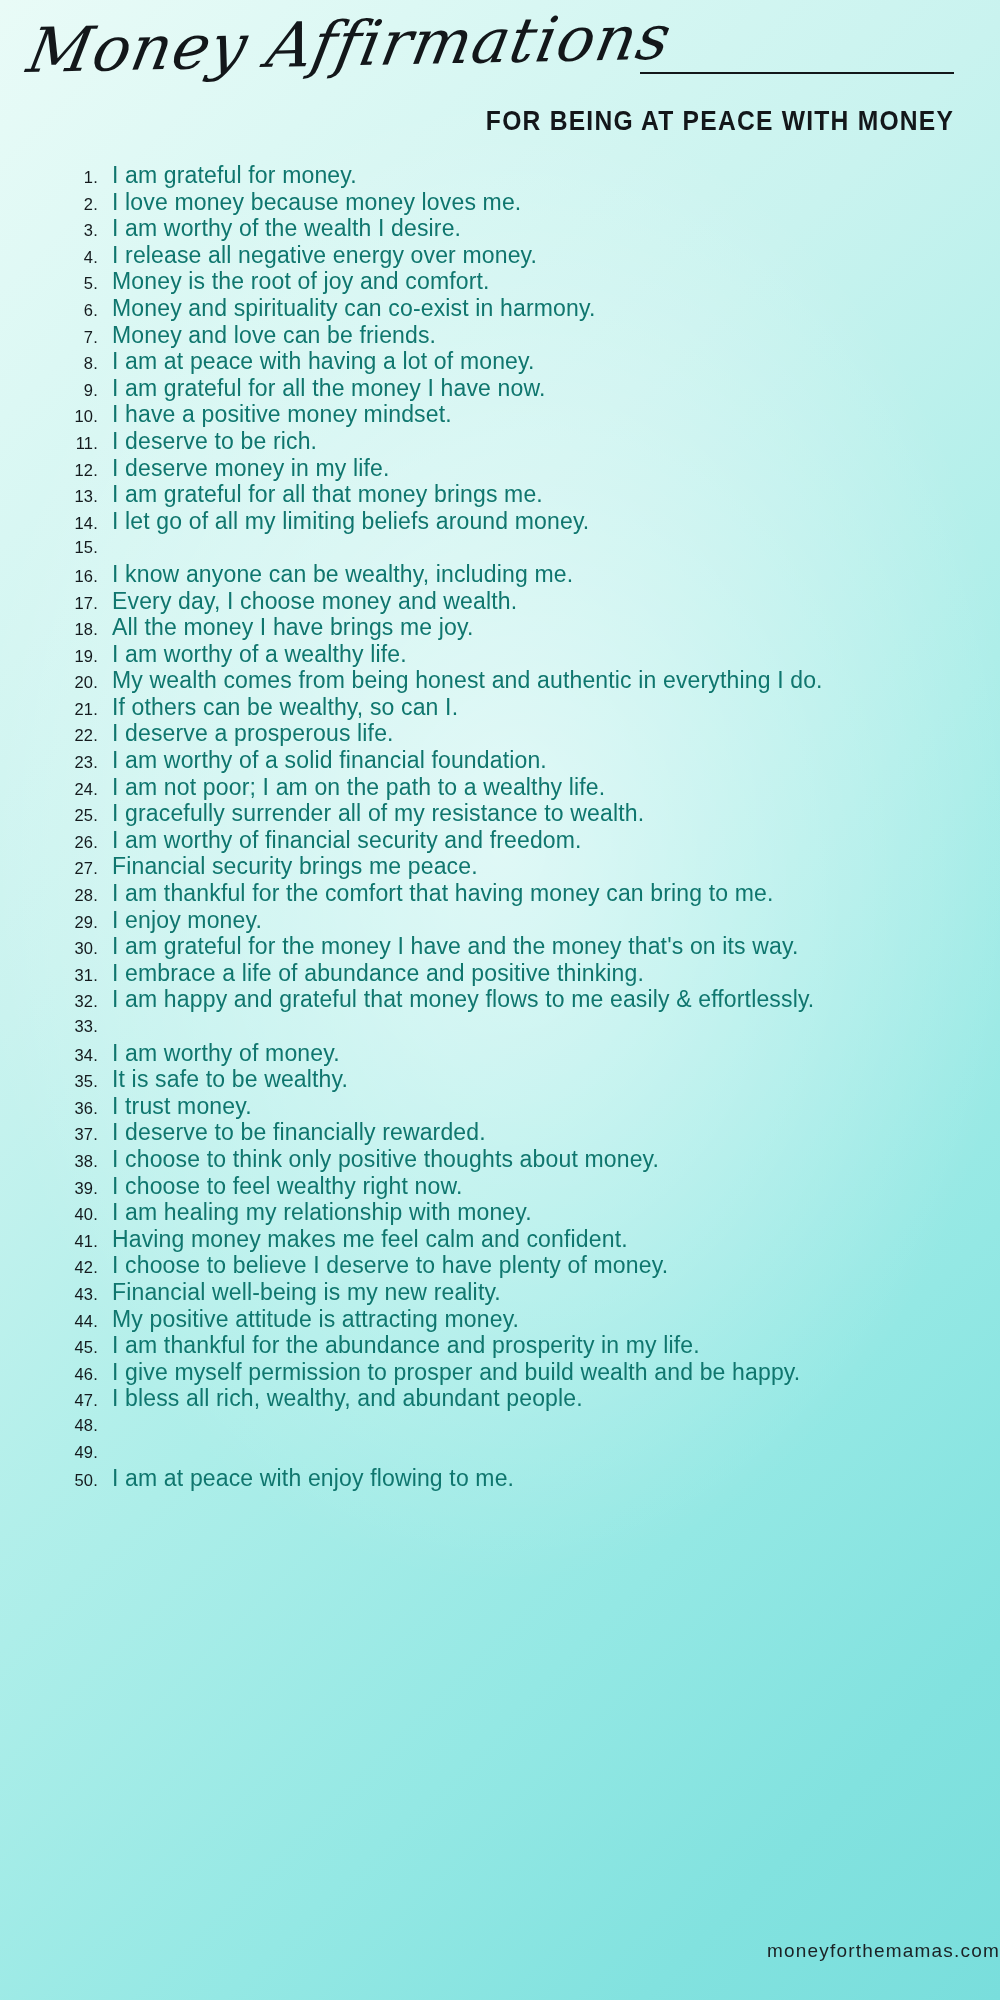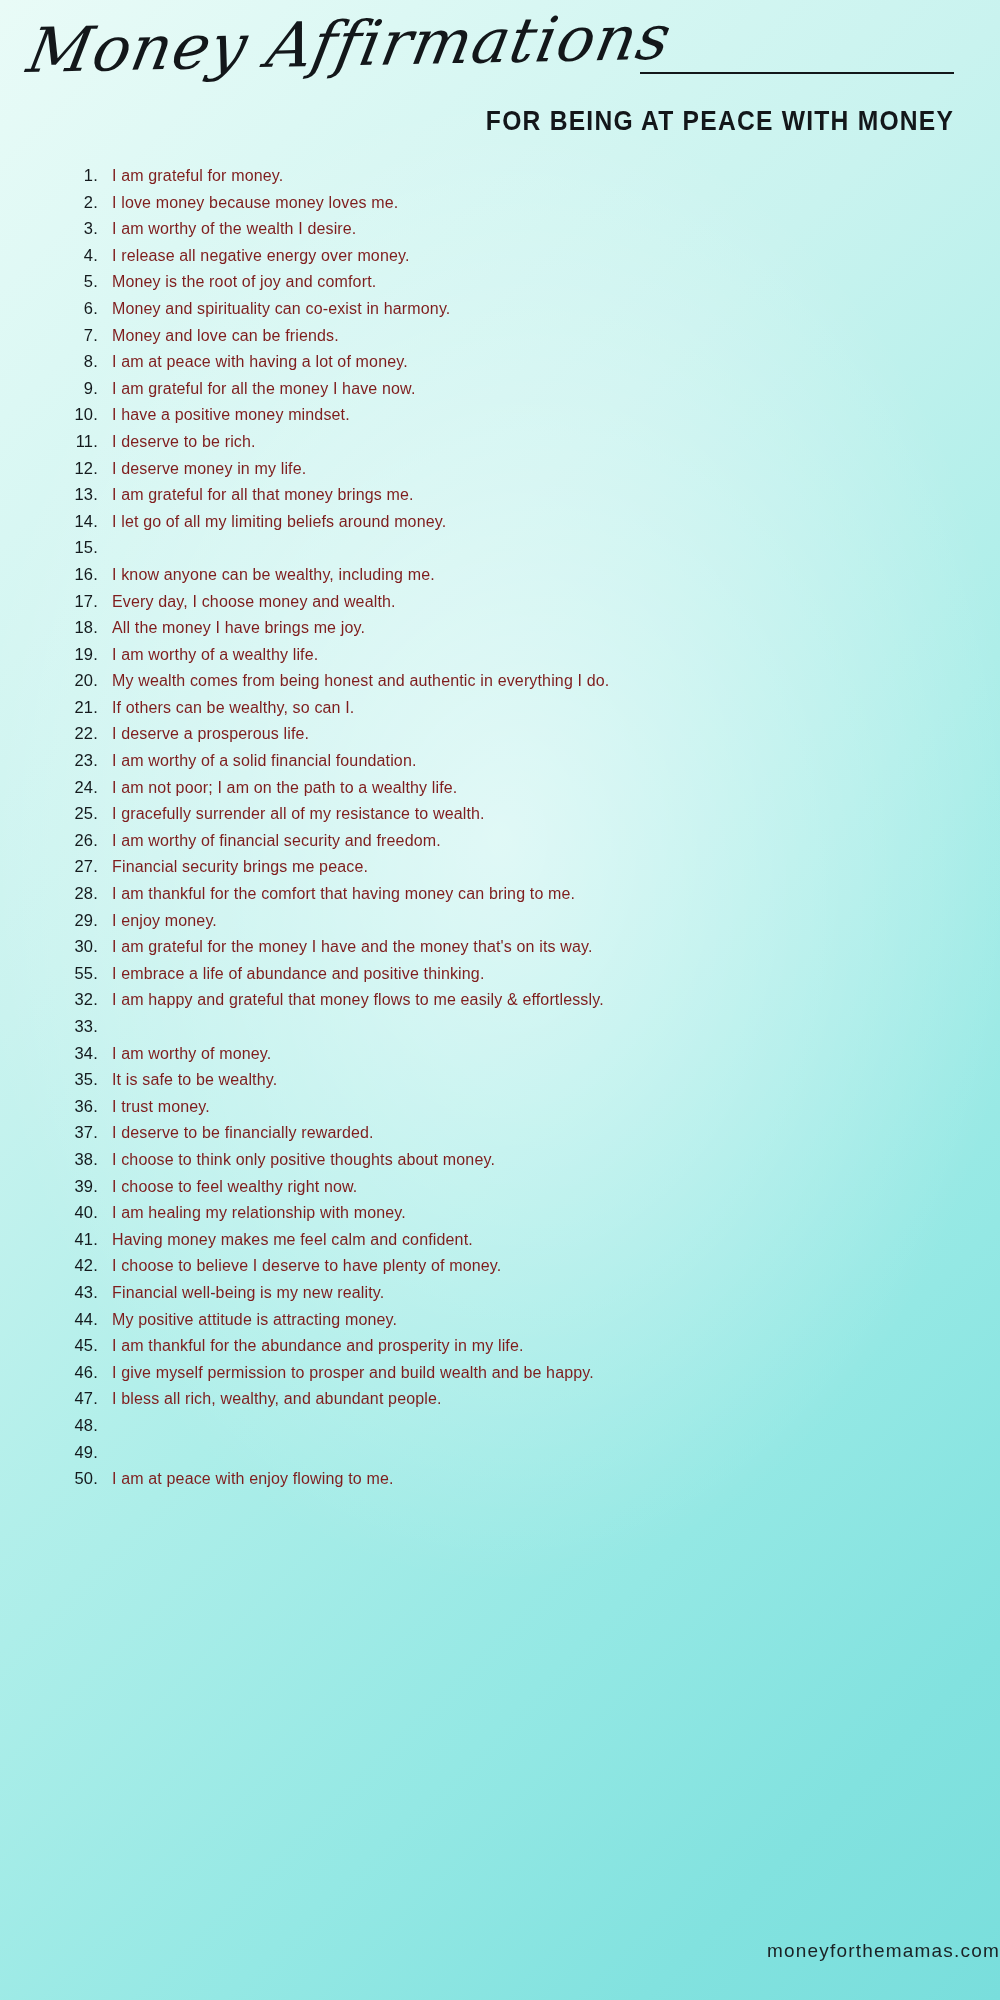--- a/index.html
+++ b/index.html
@@ -76,24 +76,24 @@
     flex:0 0 40px;
     text-align:right;
     font-family:"Liberation Sans", sans-serif;
     font-size:16.5px;
     letter-spacing:0.2px;
     color:#141a1d;
   }
   .item .txt {
     padding-left:14px;
     font-family:"Liberation Sans", sans-serif;
-    font-size:16px;
+    font-size:23px;
     letter-spacing:0.15px;
     white-space:nowrap;
-    color:#7f1d1d;
+    color:#0f766e;
   }
 
   
   .footer {
     position:absolute;
     left:0;
     right:0;
     bottom:38px;
     text-align:right;
     font-family:"Liberation Sans", sans-serif;
@@ -225,21 +225,21 @@
     </div>
     <div class="item">
       <span class="num">29.</span>
       <span class="txt">I enjoy money.</span>
     </div>
     <div class="item">
       <span class="num">30.</span>
       <span class="txt">I am grateful for the money I have and the money that's on its way.</span>
     </div>
     <div class="item">
-      <span class="num">55.</span>
+      <span class="num">31.</span>
       <span class="txt">I embrace a life of abundance and positive thinking.</span>
     </div>
     <div class="item">
       <span class="num">32.</span>
       <span class="txt">I am happy and grateful that money flows to me easily &amp; effortlessly.</span>
     </div>
     <div class="item">
       <span class="num">33.</span>
     </div>
     <div class="item">

